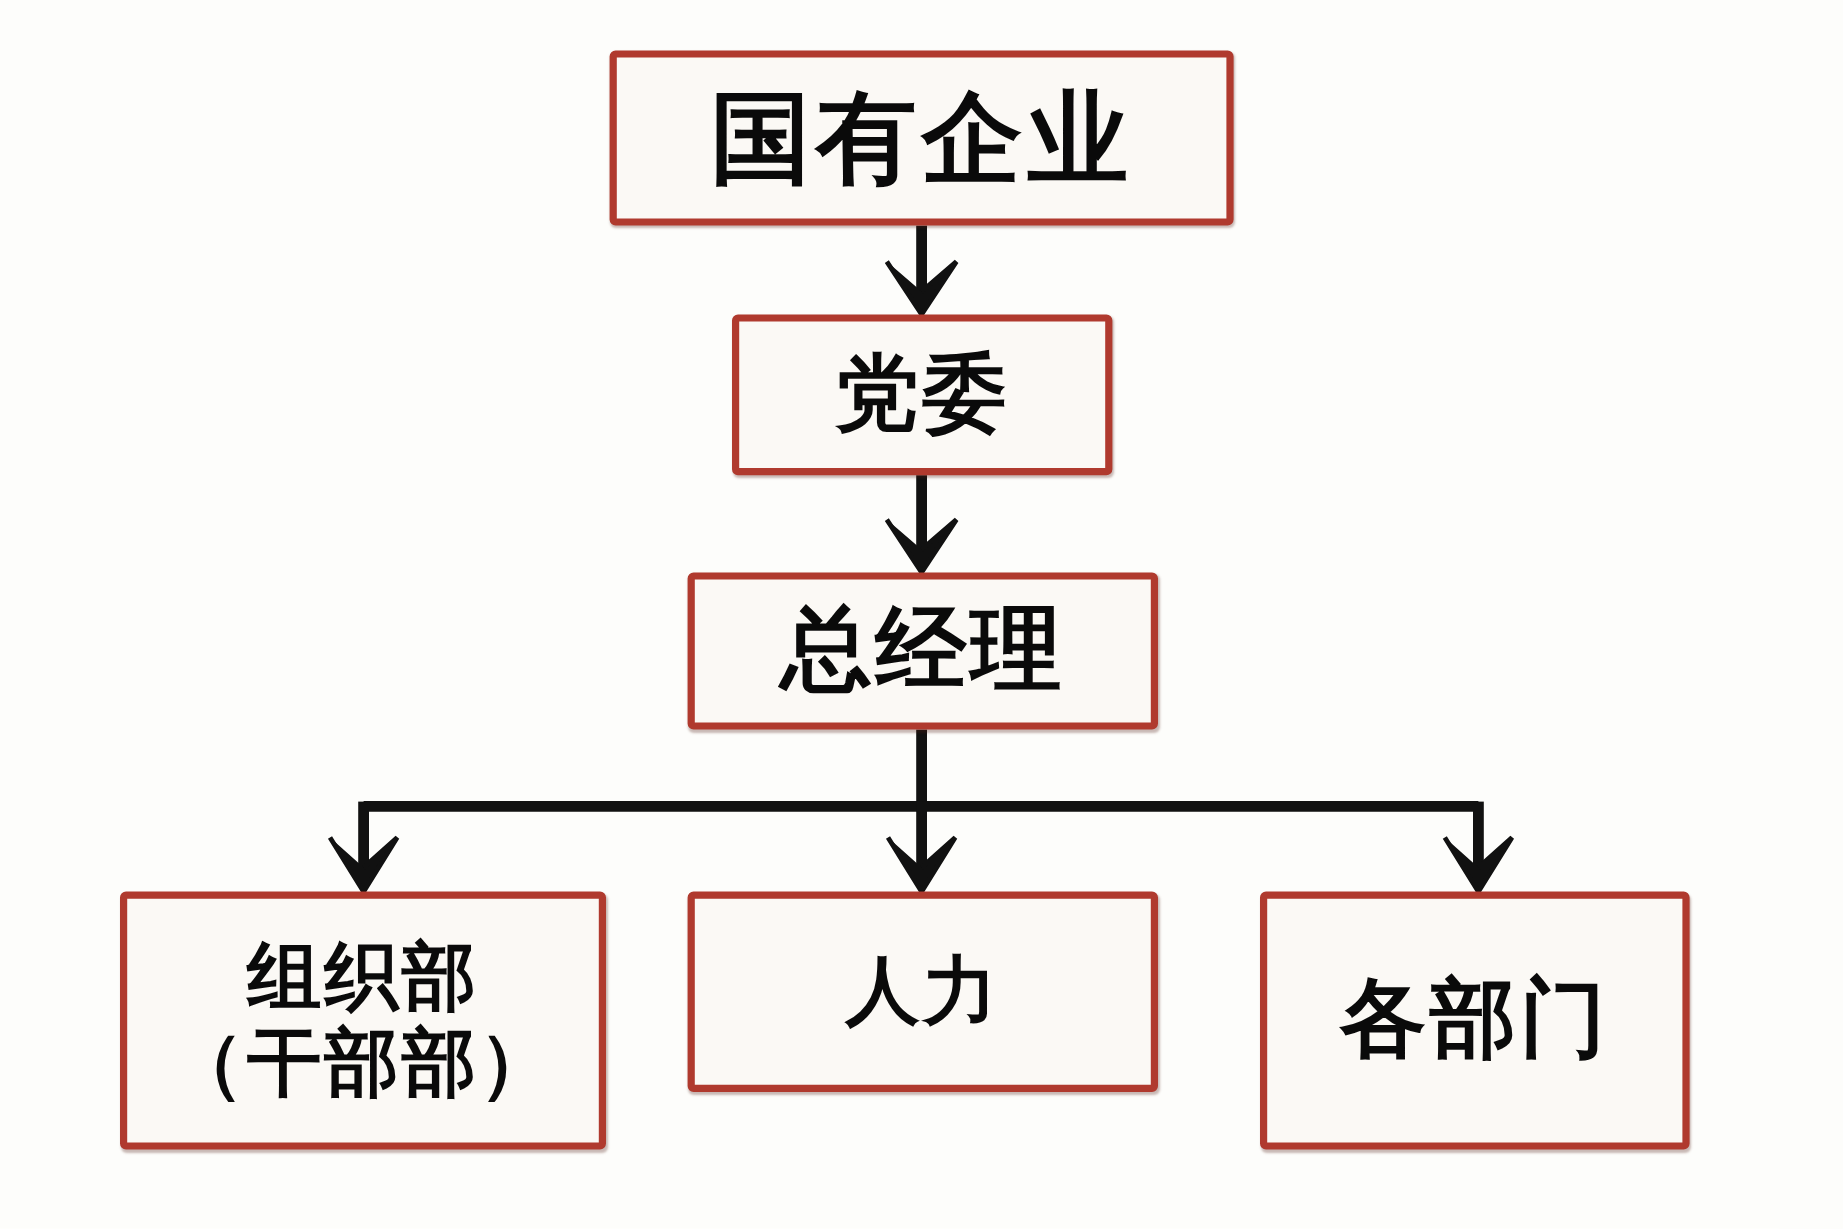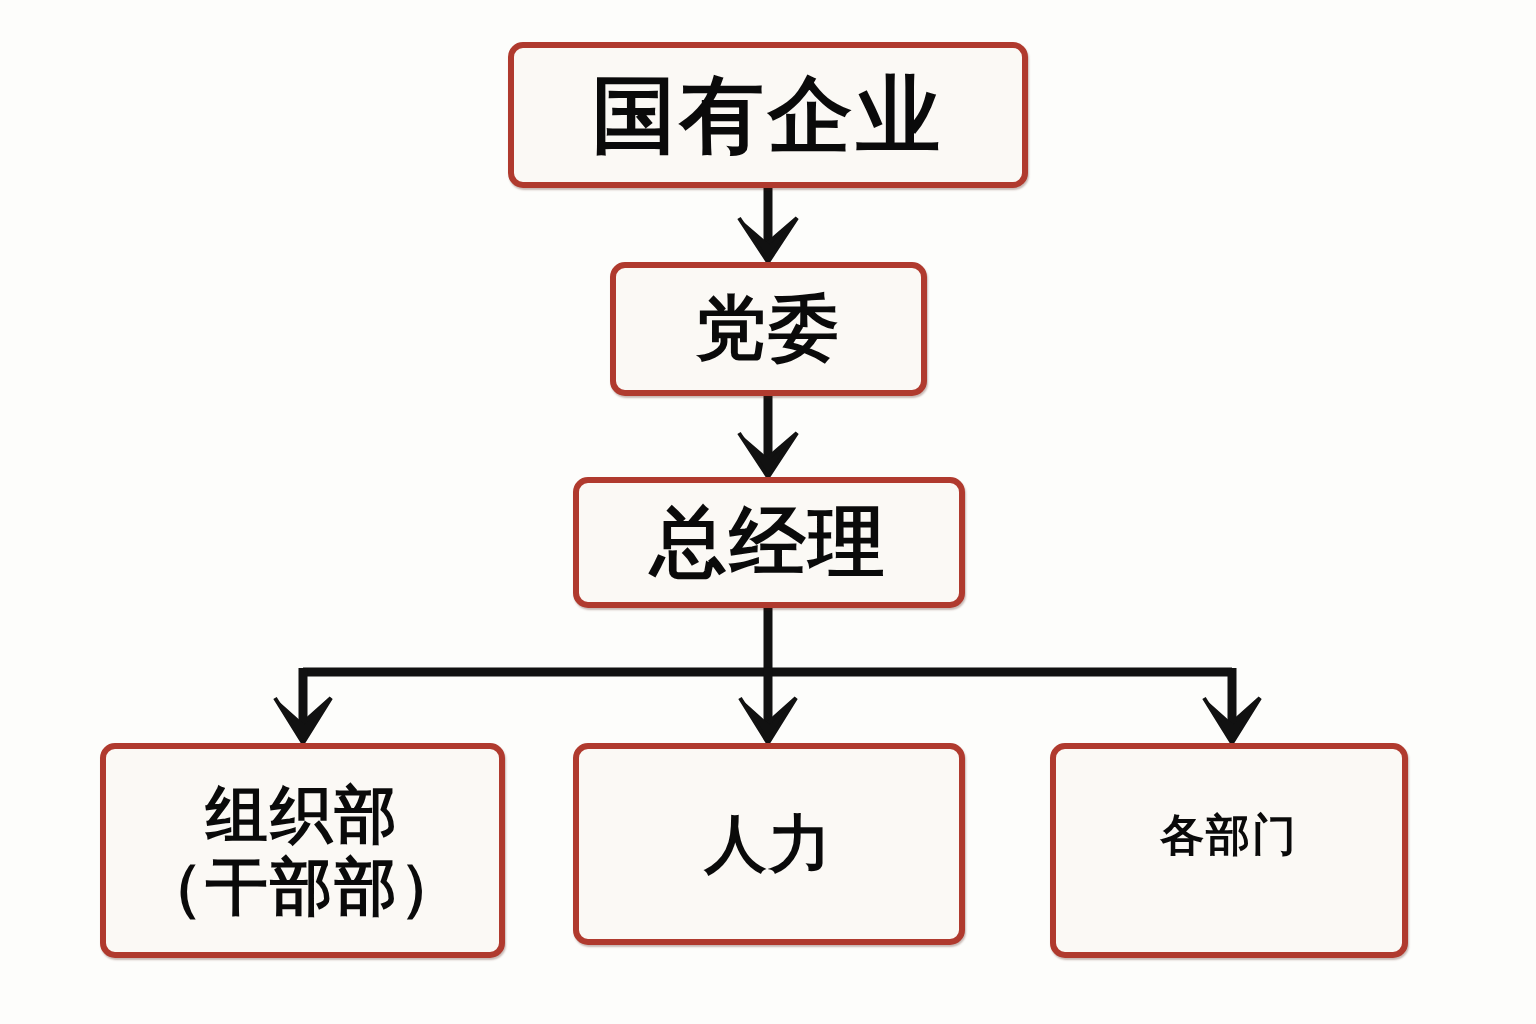--- a/index.html
+++ b/index.html
@@ -28,21 +28,21 @@
     z-index: 1;
     pointer-events: none;
   }
   
   .node {
     position: absolute;
     z-index: 2;
     box-sizing: border-box;
     background: #fbf9f5;
     border: 6px solid #b03a2e;
-    border-radius: 15px;
+    border-radius: 5px;
     display: flex;
     flex-direction: column;
     align-items: center;
     justify-content: center;
     color: #0a0a0a;
     font-weight: 700;
     line-height: 1.08;
     letter-spacing: 0.04em;
     text-align: center;
     box-shadow: 1px 2px 2px rgba(80, 25, 18, 0.30);
@@ -65,27 +65,27 @@
   #node-gm {
     left: 573px; top: 477px; width: 392px; height: 131px;
     font-size: 76px;
   }
   #node-org {
     left: 100px; top: 743px; width: 405px; height: 215px;
     font-size: 62px;
     line-height: 1.15;
   }
   #node-hr {
-    left: 573px; top: 743px; width: 392px; height: 202px;
+    left: 573px; top: 743px; width: 392px; height: 167px;
     font-size: 62px;
     line-height: 1.18;
   }
   #node-depts {
     left: 1050px; top: 743px; width: 358px; height: 215px;
-    font-size: 44px;
+    font-size: 72px;
     justify-content: flex-start;
     padding-top: 62px;
   }
 </style>
 </head>
 <body>
 
 <div id="canvas">
 
   <svg id="connectors" viewBox="0 0 1536 1024">

